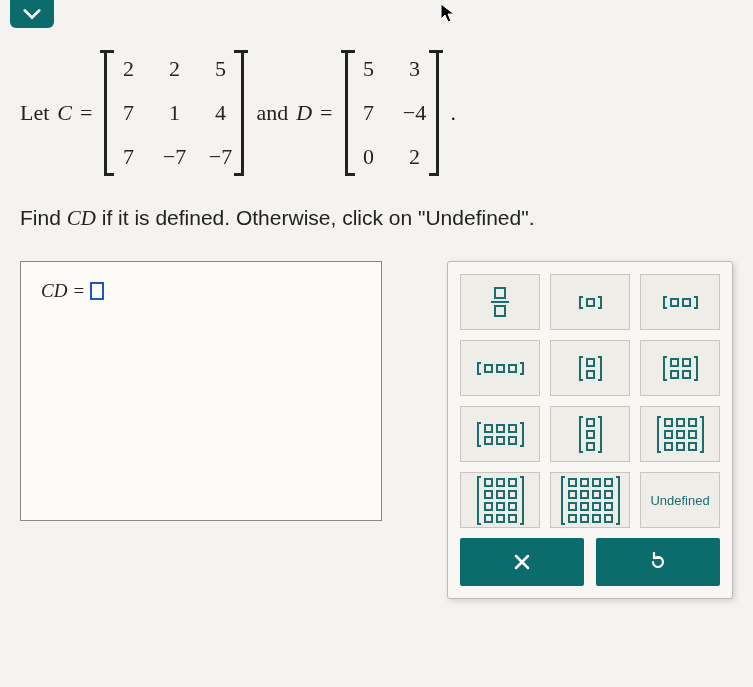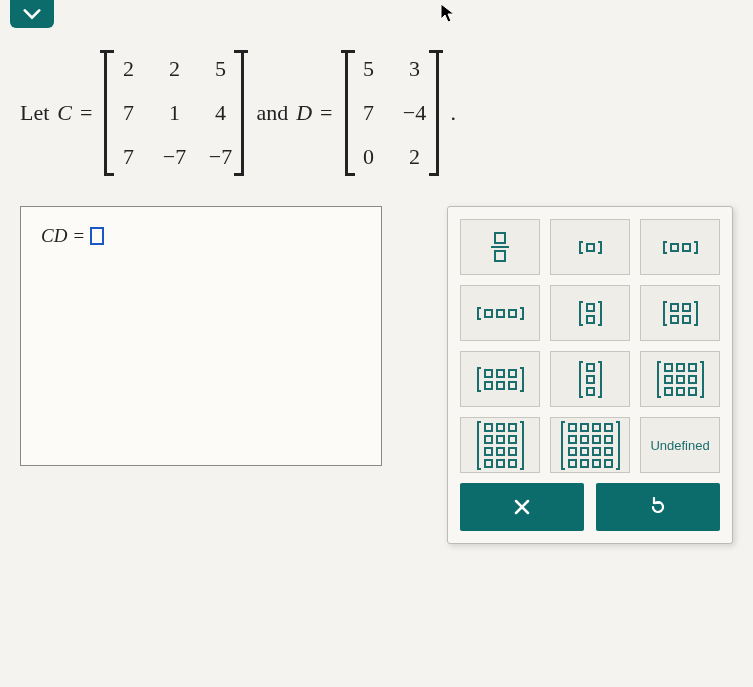--- a/index.html
+++ b/index.html
@@ -253,20 +253,23 @@
           <span>2</span>
       </span>
       <span class="bracket right">
           <span class="tick-top"></span>
           <span class="tick-bot"></span>
         </span>
     </span>
     <span>.</span>
   </div>
 
+  <div class="instr">
+    <span>Find </span><span class="mi">CD</span><span> if it is defined. Otherwise, click on "Undefined".</span>
+  </div>
 
   <div class="answer-row">
     <div class="answer-box">
       <div class="cd">
         <span class="ital">CD</span>
         <span>=</span>
         <span class="placeholder"></span>
       </div>
     </div>
 

